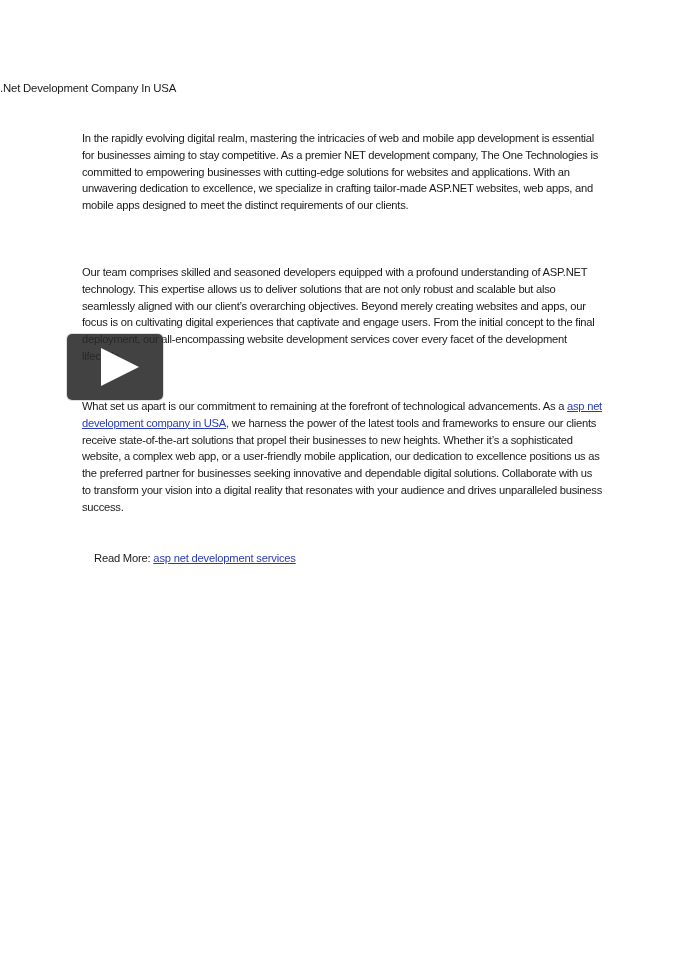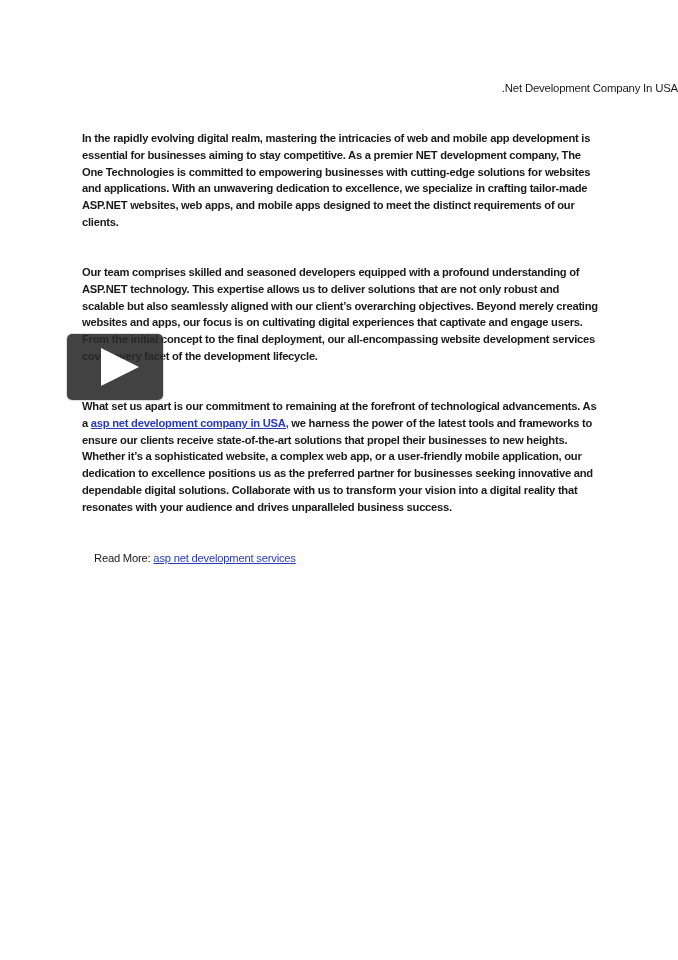--- a/index.html
+++ b/index.html
@@ -1,22 +1,22 @@
 <!DOCTYPE html>
 <html><head>
   <meta charset="utf-8">
   <style>
     html, body { margin:0; padding:0; background:#ffffff; }
     body { width:678px; height:960px; position:relative; overflow:hidden;
       font-family:"Liberation Sans", "DejaVu Sans", sans-serif; color:#1a1a1a; }
     .page { position:absolute; left:0; top:0; width:678px; height:960px; background:#fff; }
-    .title { position:absolute; top:82px; left:0; width:678px; text-align:right;
+    .title { position:absolute; top:82px; left:0; width:678px; text-align:left;
       font-size:11.4px; letter-spacing:-0.2px; }
     .para { position:absolute; left:82px; width:520px; font-size:11.2px; line-height:16.8px;
-      letter-spacing:-0.25px; margin:0;font-weight:bold; }
+      letter-spacing:-0.25px; margin:0; }
     #p1 { top:130px; }
     #p2 { top:264px; }
     #p3 { top:398px; }
     .readmore { position:absolute; left:94px; top:552px; font-size:11.2px; letter-spacing:-0.2px; }
     a.link { color:#2a3bb8; text-decoration:underline; }
     .play { position:absolute; left:67px; top:334px; width:96px; height:66px;
       background:rgba(40,40,40,0.88); border-radius:5px; box-shadow:0 0 0 1px rgba(200,200,200,0.6); }
     .play svg { position:absolute; left:0; top:0; }
   </style>
 </head>

